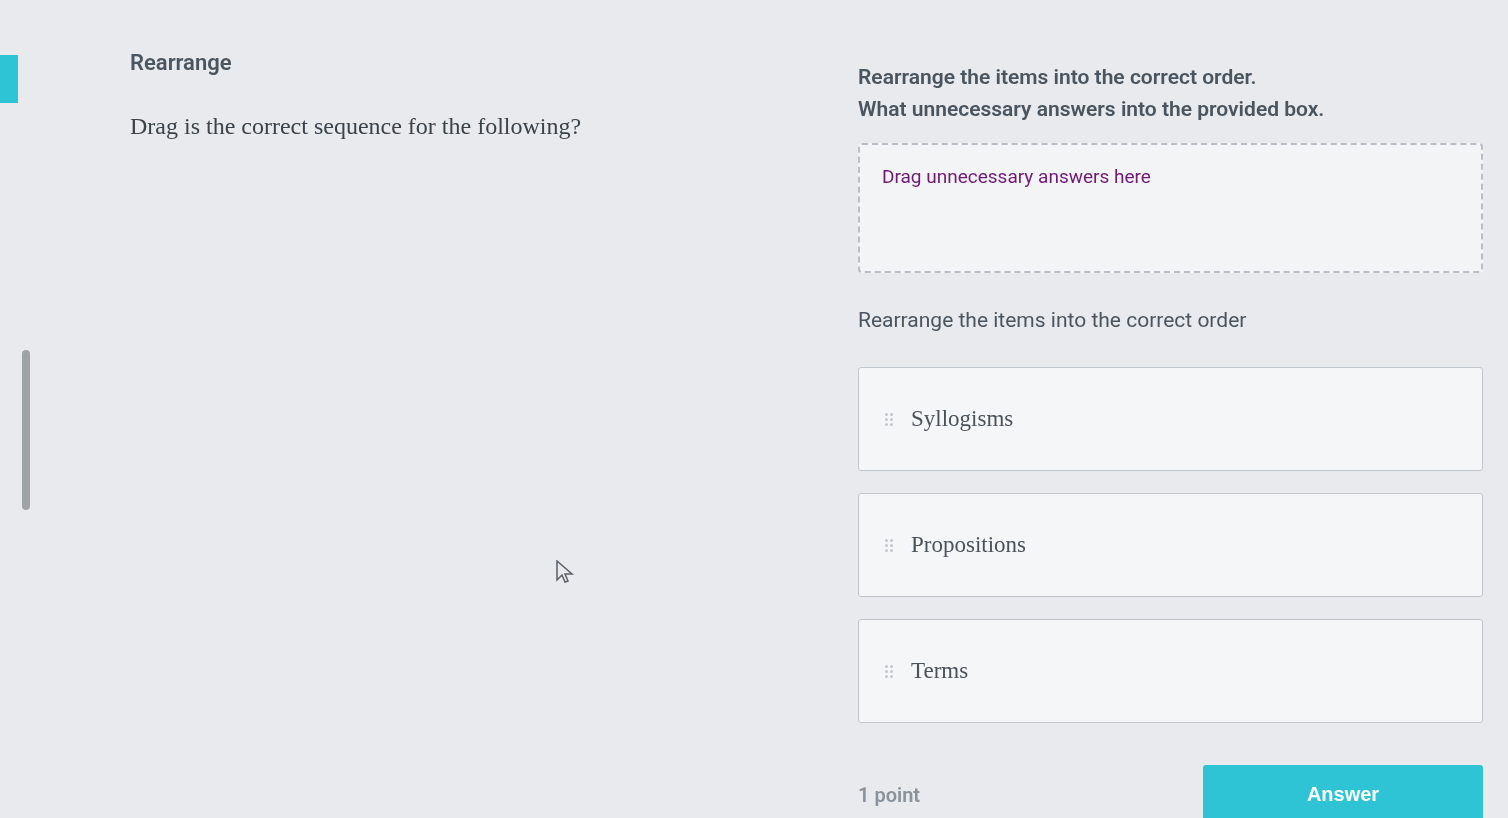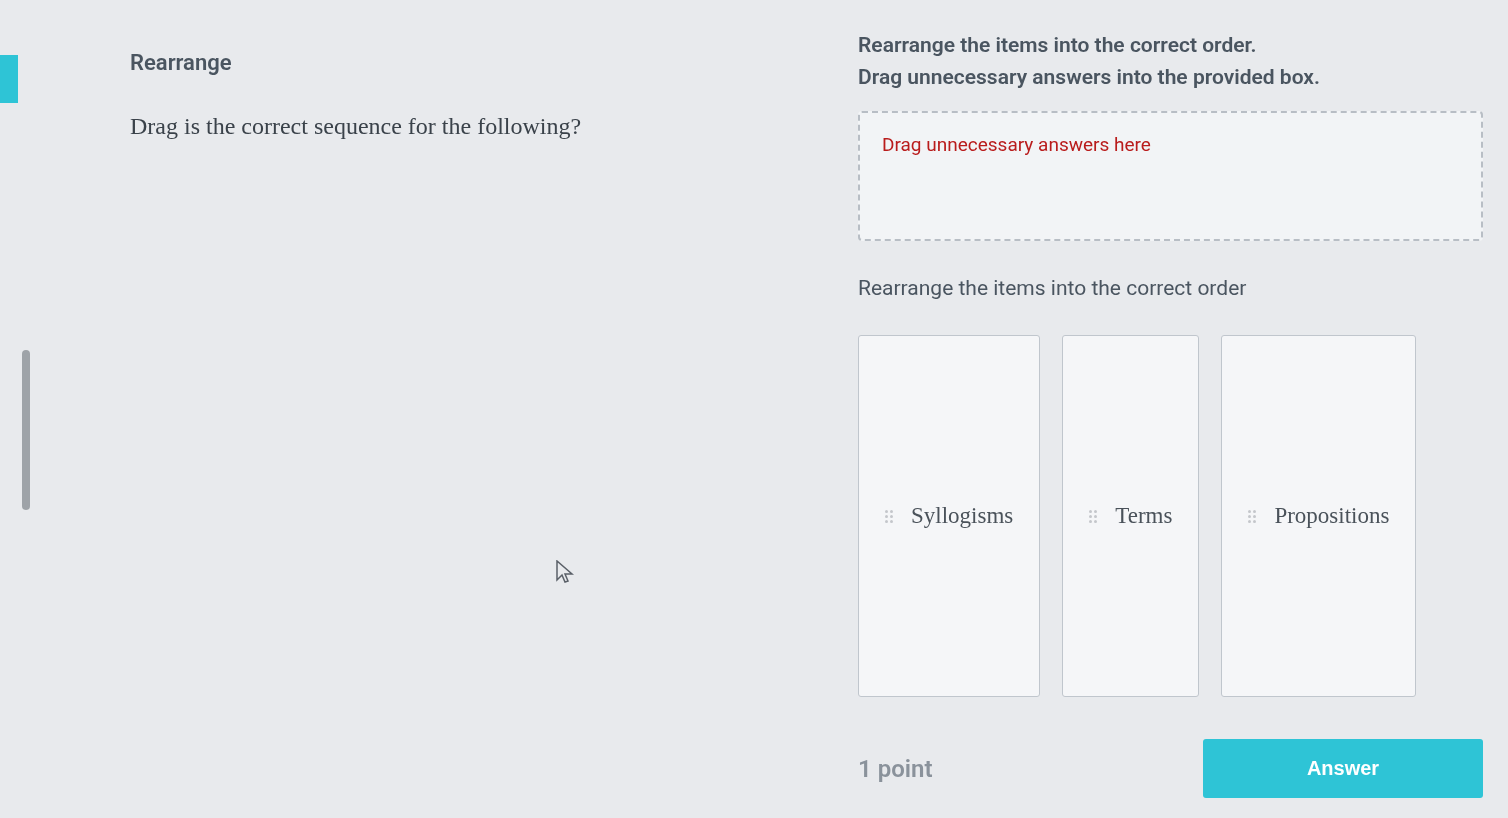--- a/index.html
+++ b/index.html
@@ -40,20 +40,21 @@
     }
     .left-panel {
       flex: 1;
       padding: 50px 50px 20px 90px;
     }
     .right-panel {
       width: 660px;
       padding: 30px 25px 20px 10px;
       display: flex;
       flex-direction: column;
+      margin-top: 32px;
     }
     .question-label {
       font-size: 22px;
       font-weight: 600;
       color: #4a5560;
       margin-bottom: 35px;
     }
     .question-text {
       font-family: Georgia, "Times New Roman", serif;
       font-size: 24px;
@@ -69,32 +70,32 @@
     }
     .drop-zone {
       border: 2px dashed #b8bec5;
       background: #f2f4f6;
       border-radius: 4px;
       padding: 20px 22px;
       min-height: 130px;
       margin-bottom: 35px;
     }
     .drop-zone-placeholder {
-      color: #b91c1c;
+      color: #701a75;
       font-size: 19px;
     }
     .rearrange-label {
       font-size: 21px;
       font-weight: 400;
       color: #4a5560;
       margin-bottom: 35px;
     }
     .item-list {
       display: flex;
-      flex-direction: row;
+      flex-direction: column;
       gap: 22px;
       flex: 1;
     }
     .drag-item {
       border: 1.5px solid #c0c6cd;
       background: #f5f6f8;
       border-radius: 3px;
       padding: 38px 26px;
       display: flex;
       align-items: center;
@@ -123,21 +124,21 @@
       color: #4a525a;
     }
     .footer {
       display: flex;
       align-items: center;
       justify-content: space-between;
       margin-top: 30px;
       padding-top: 12px;
     }
     .points-text {
-      font-size: 24px;
+      font-size: 20px;
       font-weight: 600;
       color: #8a929b;
     }
     .answer-btn {
       background: #2ec4d6;
       color: #ffffff;
       border: none;
       padding: 18px 52px;
       font-size: 20px;
       font-weight: 600;
@@ -160,21 +161,21 @@
 
 <div class="container">
   <div class="left-panel">
     <div class="question-label">Rearrange</div>
     <div class="question-text">Drag is the correct sequence for the following?</div>
   </div>
 
   <div class="right-panel">
     <div class="instruction-text">
       <span>Rearrange the items into the correct order.</span><br>
-      <span>Drag unnecessary answers into the provided box.</span>
+      <span>What unnecessary answers into the provided box.</span>
     </div>
 
     <div class="drop-zone">
       <div class="drop-zone-placeholder">Drag unnecessary answers here</div>
     </div>
 
     <div class="rearrange-label">Rearrange the items into the correct order</div>
 
     <div class="item-list">
       <div class="drag-item">
@@ -203,39 +204,39 @@
             </span>
           <span class="drag-handle-row">
               <span class="drag-dot"></span>
               <span class="drag-dot"></span>
             </span>
           <span class="drag-handle-row">
               <span class="drag-dot"></span>
               <span class="drag-dot"></span>
             </span>
         </span>
-        <span class="drag-item-text">Terms</span>
+        <span class="drag-item-text">Propositions</span>
       </div>
 
       <div class="drag-item">
         <span class="drag-handle">
           <span class="drag-handle-row">
               <span class="drag-dot"></span>
               <span class="drag-dot"></span>
             </span>
           <span class="drag-handle-row">
               <span class="drag-dot"></span>
               <span class="drag-dot"></span>
             </span>
           <span class="drag-handle-row">
               <span class="drag-dot"></span>
               <span class="drag-dot"></span>
             </span>
         </span>
-        <span class="drag-item-text">Propositions</span>
+        <span class="drag-item-text">Terms</span>
       </div>
     </div>
 
     <div class="footer">
       <div class="points-text">1 point</div>
       <button class="answer-btn">Answer</button>
     </div>
   </div>
 </div>
 

